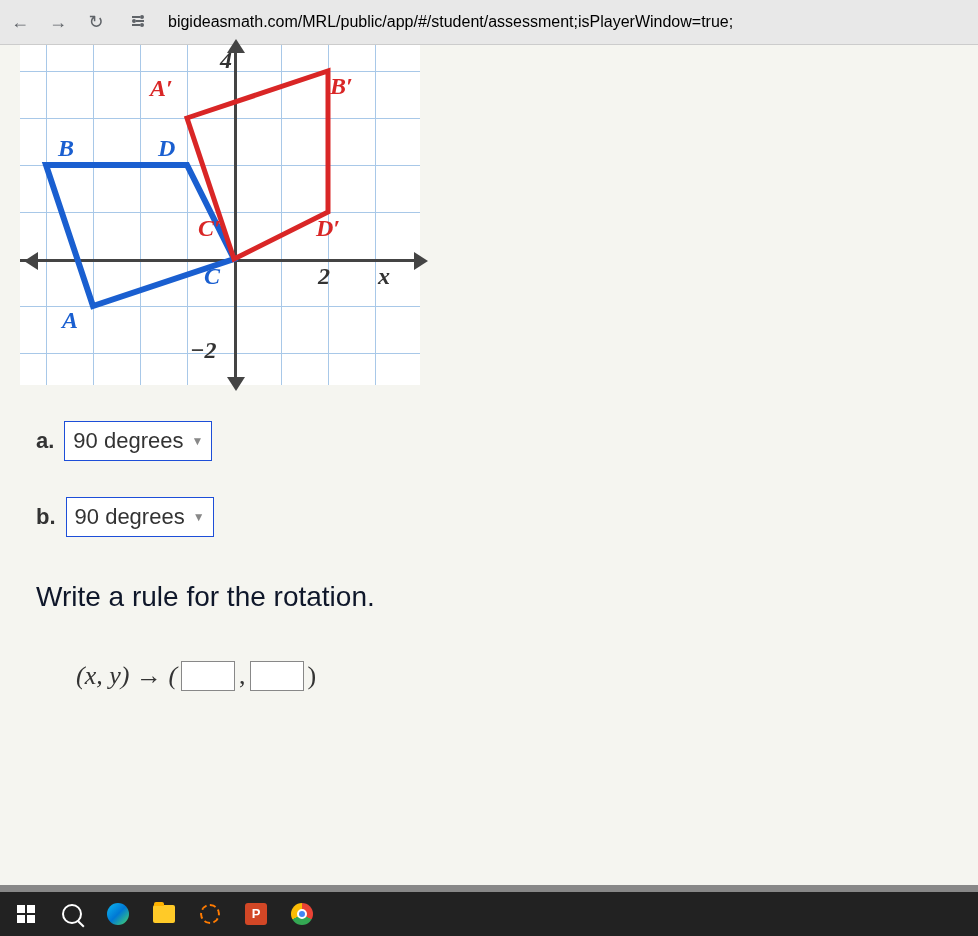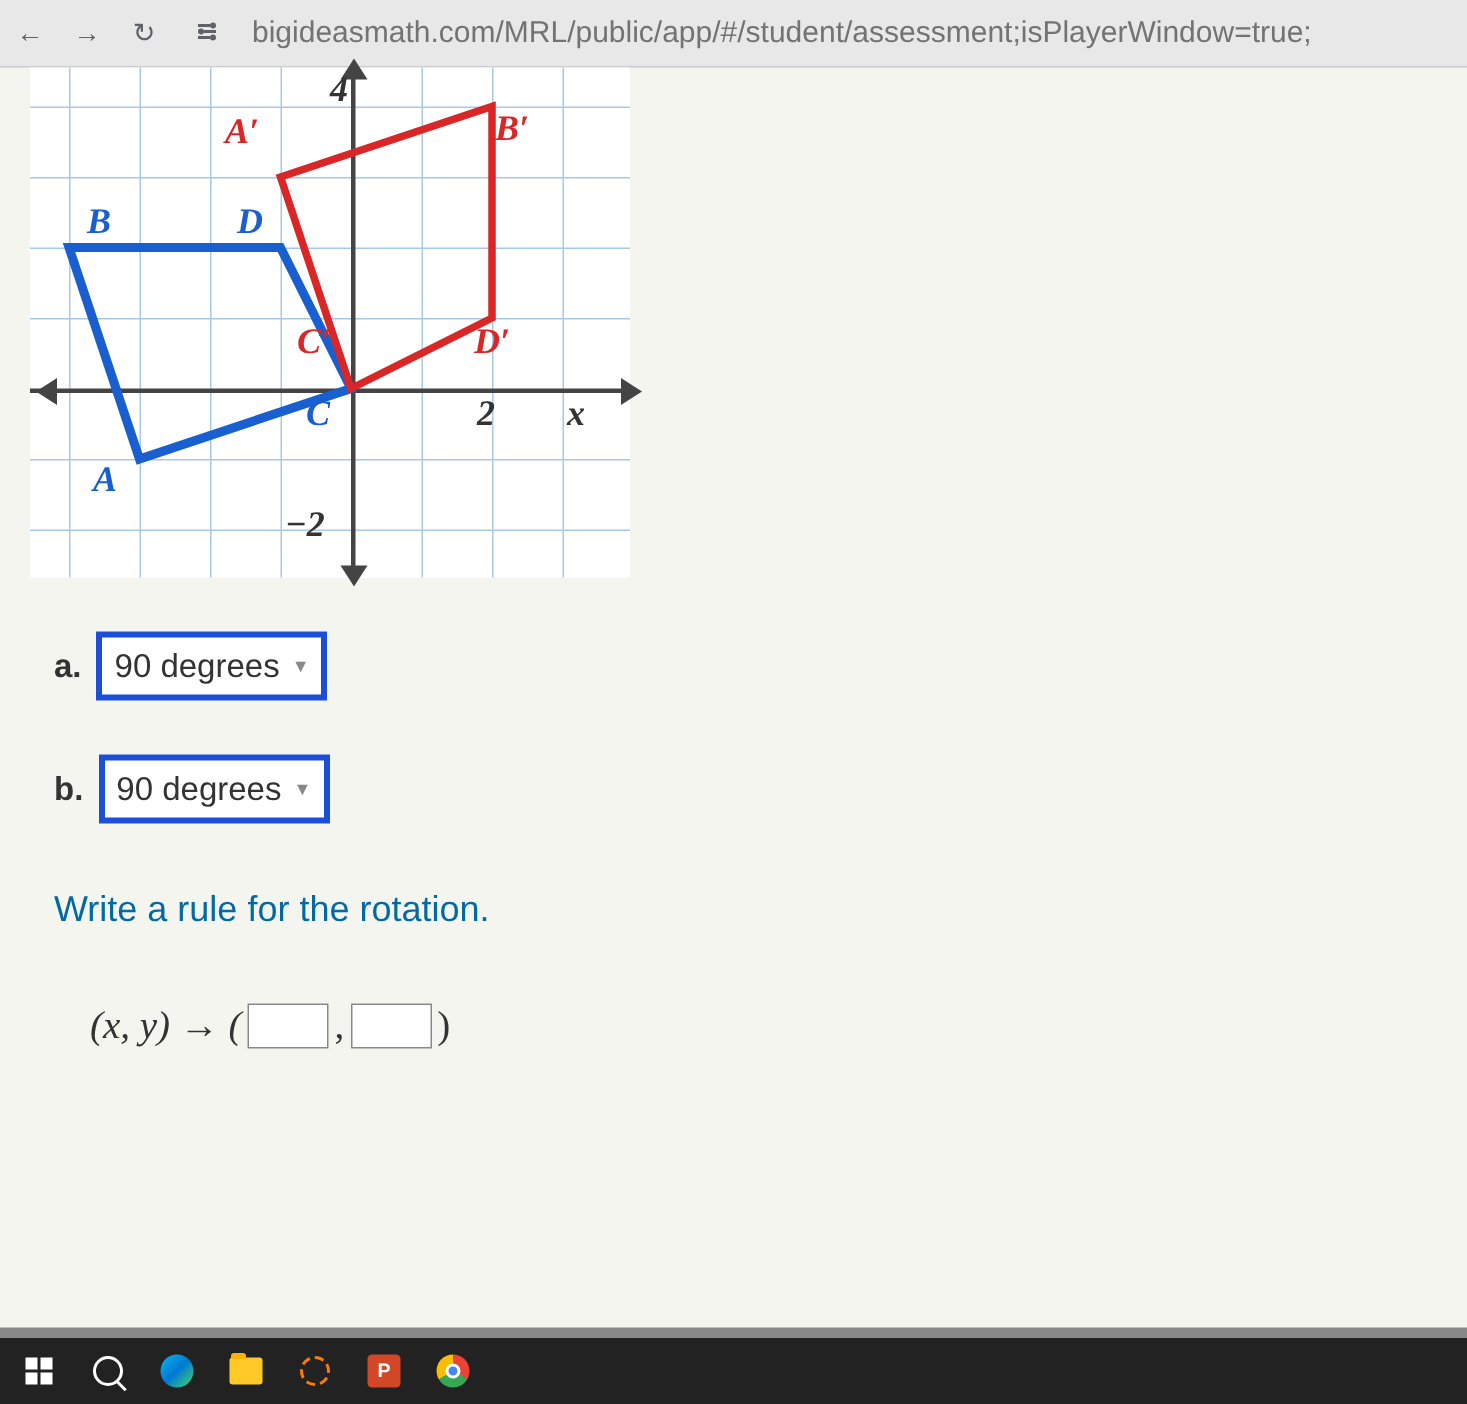--- a/index.html
+++ b/index.html
@@ -1,43 +1,43 @@
 <!DOCTYPE html>
 <html><head>
 <meta charset="utf-8">
 <style>
 *{margin:0;padding:0;box-sizing:border-box}
 body{font-family:Arial,Helvetica,sans-serif;background:#888;width:978px;height:936px;position:relative}
 .browser-bar{height:45px;background:#e8e8e8;display:flex;align-items:center;padding:0 10px;border-bottom:1px solid #ccc;gap:18px}
 .nav-icon{color:#5f6368;font-size:18px;width:20px;text-align:center;cursor:pointer}
 .settings-icon{color:#5f6368;font-size:13px;margin-left:6px}
-.url-bar{color:#737373;font-size:20px;margin-left:4px;white-space:nowrap;overflow:hidden}
+.url-bar{color:#000000;font-size:16px;margin-left:4px;white-space:nowrap;overflow:hidden}
 .content{background:#f5f5f0;padding:0 20px 30px 20px;min-height:840px}
 .graph-area{width:400px;height:340px;position:relative;background:#fff}
 .grid{position:absolute;inset:0}
 .gline{position:absolute;background:#a8c8e8}
 .hl{left:0;right:0;height:1px}
 .vl{top:0;bottom:0;width:1px}
 .axis-x{position:absolute;left:0;right:0;height:3px;background:#444;top:214px}
 .axis-y{position:absolute;top:0;bottom:0;width:3px;background:#444;left:214px}
 .arrow-r{position:absolute;left:394px;top:207px;border-left:14px solid #444;border-top:9px solid transparent;border-bottom:9px solid transparent}
 .arrow-l{position:absolute;left:4px;top:207px;border-right:14px solid #444;border-top:9px solid transparent;border-bottom:9px solid transparent}
 .arrow-u{position:absolute;left:207px;top:-6px;border-bottom:14px solid #444;border-left:9px solid transparent;border-right:9px solid transparent}
 .arrow-d{position:absolute;left:207px;bottom:-6px;border-top:14px solid #444;border-left:9px solid transparent;border-right:9px solid transparent}
 .lbl{position:absolute;font-size:24px;font-style:italic;font-weight:600;font-family:'Times New Roman',serif}
 .red{color:#d92626}
 .blue{color:#1a5fd0}
 .black{color:#333}
 svg.shapes{position:absolute;inset:0;pointer-events:none}
 .question-row{margin:36px 0 0 16px;display:flex;align-items:center;gap:10px;font-size:22px;color:#333}
 .qlabel{font-weight:bold}
-.dropdown{border:4px solid #1d4ed8;background:#fff;padding:6px 8px;font-size:22px;color:#333;display:flex;align-items:center;gap:8px;min-width:140px}
+.dropdown{border:1px solid #1d4ed8;background:#fff;padding:6px 8px;font-size:22px;color:#333;display:flex;align-items:center;gap:8px;min-width:140px}
 .dd-caret{font-size:12px;color:#888}
-.prompt{margin:44px 0 0 16px;font-size:24px;color:#0369a1}
-.rule{margin:48px 0 0 40px;font-size:26px;font-family:'Times New Roman',serif;color:#333;display:flex;align-items:flex-start;gap:4px}
+.prompt{margin:44px 0 0 16px;font-size:28px;color:#0f172a}
+.rule{margin:48px 0 0 56px;font-size:26px;font-family:'Times New Roman',serif;color:#333;display:flex;align-items:flex-start;gap:4px}
 .box{display:inline-block;width:54px;height:30px;border:1px solid #888;background:#fff;vertical-align:middle}
 .taskbar{position:absolute;bottom:0;left:0;right:0;height:44px;background:#222;display:flex;align-items:center;padding:0 6px;gap:6px}
 .tb-icon{width:40px;height:40px;display:flex;align-items:center;justify-content:center;color:#fff;font-size:18px}
 .win{display:grid;grid-template-columns:8px 8px;grid-template-rows:8px 8px;gap:2px}
 .win div{background:#fff}
 .srch{width:20px;height:20px;border:2px solid #fff;border-radius:50%;position:relative}
 .srch:after{content:'';position:absolute;width:8px;height:2px;background:#fff;transform:rotate(45deg);bottom:-3px;right:-5px}
 .edge{width:22px;height:22px;border-radius:50%;background:linear-gradient(135deg,#0cb8f0,#0078d4,#48d868)}
 .folder{width:22px;height:18px;background:#ffca28;border-radius:2px;position:relative}
 .folder:before{content:'';position:absolute;width:10px;height:4px;background:#ffb300;top:-3px;left:1px;border-radius:2px 2px 0 0}

